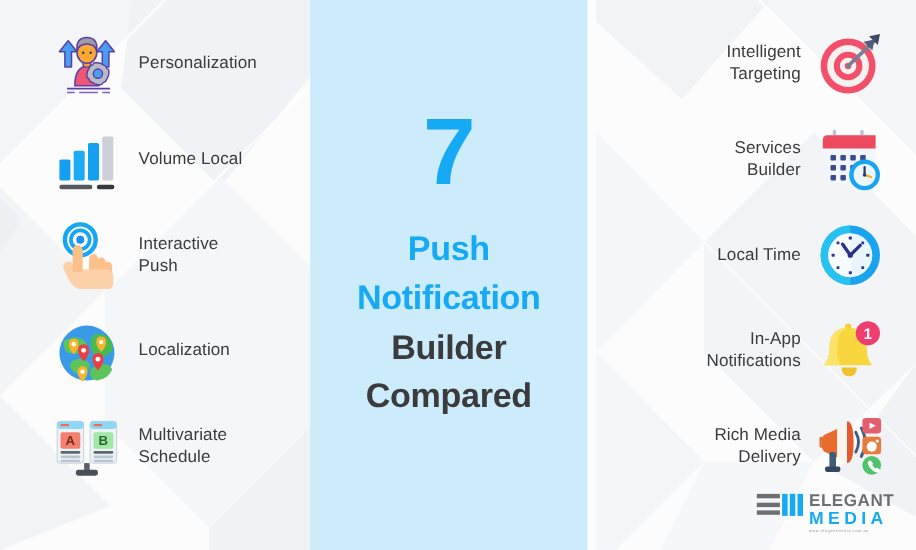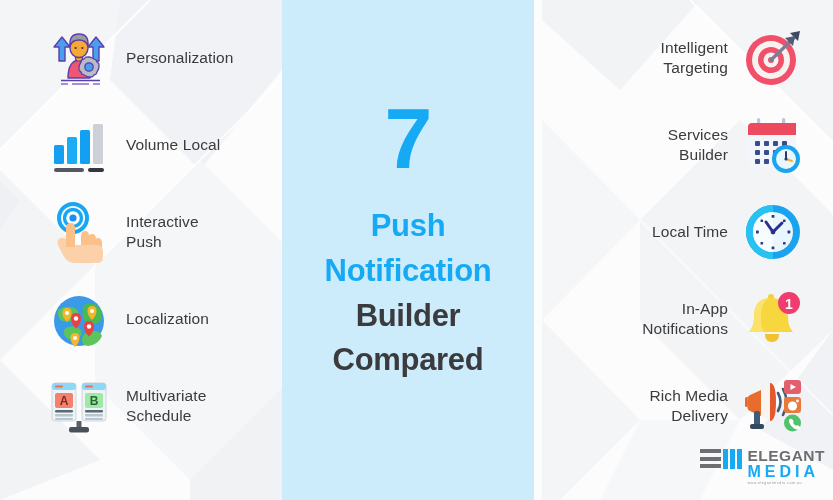--- a/index.html
+++ b/index.html
@@ -64,21 +64,21 @@
   .mid-line {
     font-size:31px; font-weight:700;
     line-height:1.44; text-align:center;
     letter-spacing:-.3px;
   }
   .mid-line.blue { color:#16a9f4; }
   .mid-line.dark { color:#3b3b3d; font-weight:600; }
 
   
   .logo {
-    position:absolute; right:8px; bottom:14px; z-index:5;
+    position:absolute; right:20px; bottom:14px; z-index:5;
     display:flex; align-items:flex-start;
   }
   .logo-mark { display:flex; align-items:center; height:22px; }
   .logo-mark .hbars { display:flex; flex-direction:column; justify-content:space-between; height:19px; margin-right:2px; }
   .logo-mark .hbars i { display:block; width:21px; height:4px; background:#6d6e71; }
   .logo-mark .vbars { display:flex; align-items:flex-end; height:20px; }
   .logo-mark .vbars i { display:block; width:5px; height:20px; background:#16a9f4; margin-right:2px; }
   .logo-text { margin-left:3px; line-height:1; }
   .logo-text .t1 {
     font-size:15.5px; font-weight:700; color:#6d6e71;

